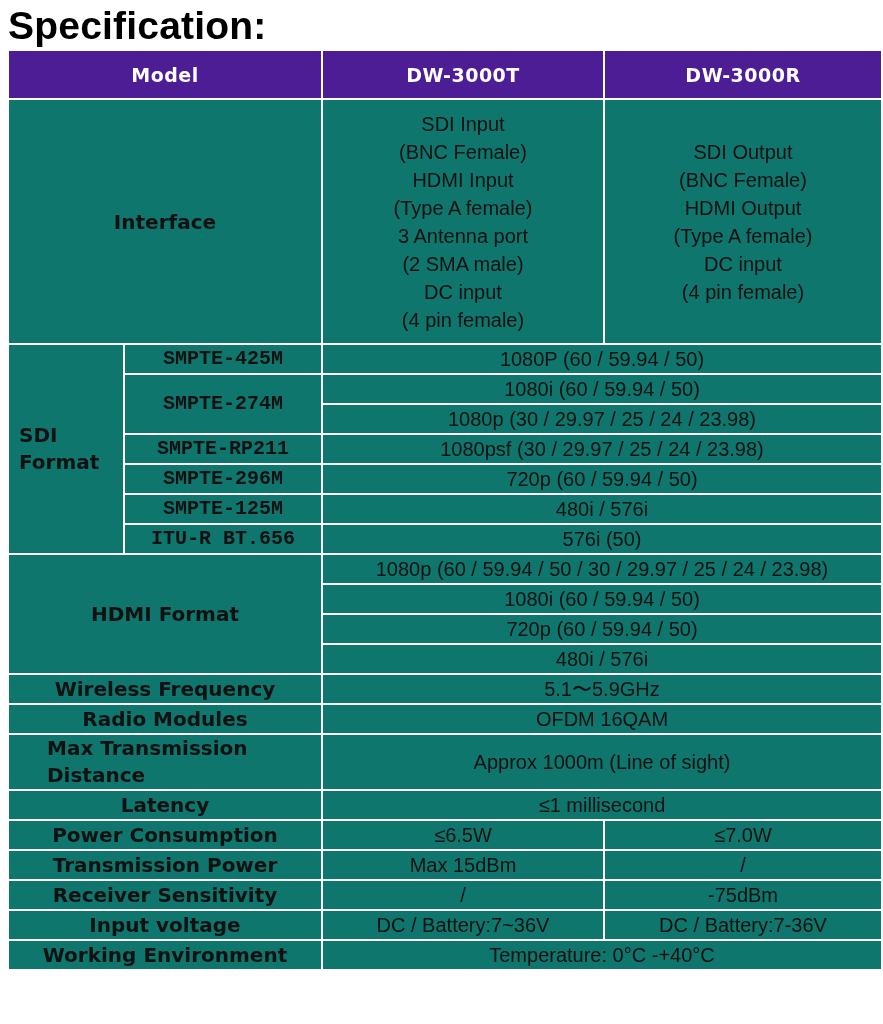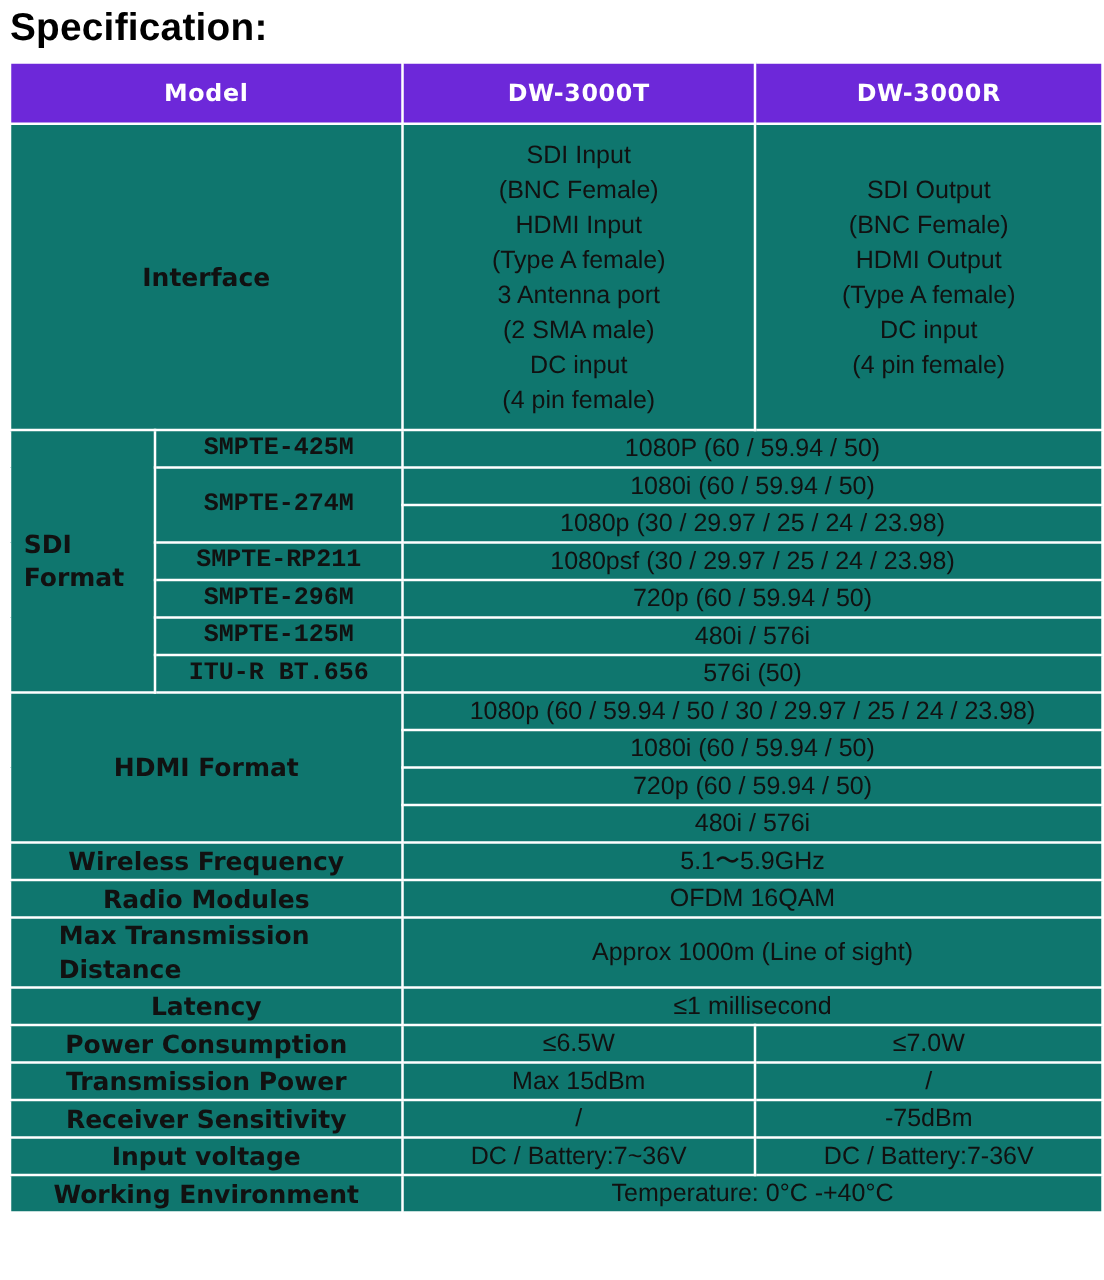--- a/index.html
+++ b/index.html
@@ -1,20 +1,20 @@
 <!DOCTYPE html>
 <html><head>
 <meta charset="utf-8">
 <style>
   html, body { margin:0; padding:0; background:#ffffff; }
   body { width:883px; height:1024px; position:relative; overflow:hidden; font-family:"Liberation Sans", sans-serif; color:#111; }
-  .title { position:absolute; left:8px; top:4px; font-size:31px; font-weight:bold; color:#000; letter-spacing:0.2px; }
+  .title { position:absolute; left:8px; top:4px; font-size:39px; font-weight:bold; color:#000; letter-spacing:0.2px; }
   table.spec { position:absolute; left:7px; top:49px; width:874px; border-collapse:collapse; table-layout:fixed; }
   table.spec td, table.spec th { border:2px solid #ffffff; background:#0f766e; padding:0; text-align:center; vertical-align:middle; font-size:20px; line-height:28px; }
-  table.spec th { background:#6d28d9; color:#fff; font-family:"DejaVu Sans", sans-serif; font-weight:bold; font-size:19px; height:47px; letter-spacing:0.5px; }
+  table.spec th { background:#4c1d95; color:#fff; font-family:"DejaVu Sans", sans-serif; font-weight:bold; font-size:19px; height:47px; letter-spacing:0.5px; }
   td.lbl { font-family:"DejaVu Sans", sans-serif; font-weight:bold; font-size:19px; color:#111; }
   td.lbl.left { text-align:left; padding-left:10px; line-height:27px;margin-top:28px; }
   td.sub { font-family:Liberation Mono, monospace; font-weight:bold; font-size:18.5px; text-align:right; padding-right:10px; }
   td.val { font-size:20px; color:#111; }
   td.iface { text-align:left; vertical-align:top; padding:4px 0 4px 58px; line-height:28.5px; font-size:20px; }
   .line { display:block; }
   .h32 { height:30px; }
 </style>
 </head>
 <body>

